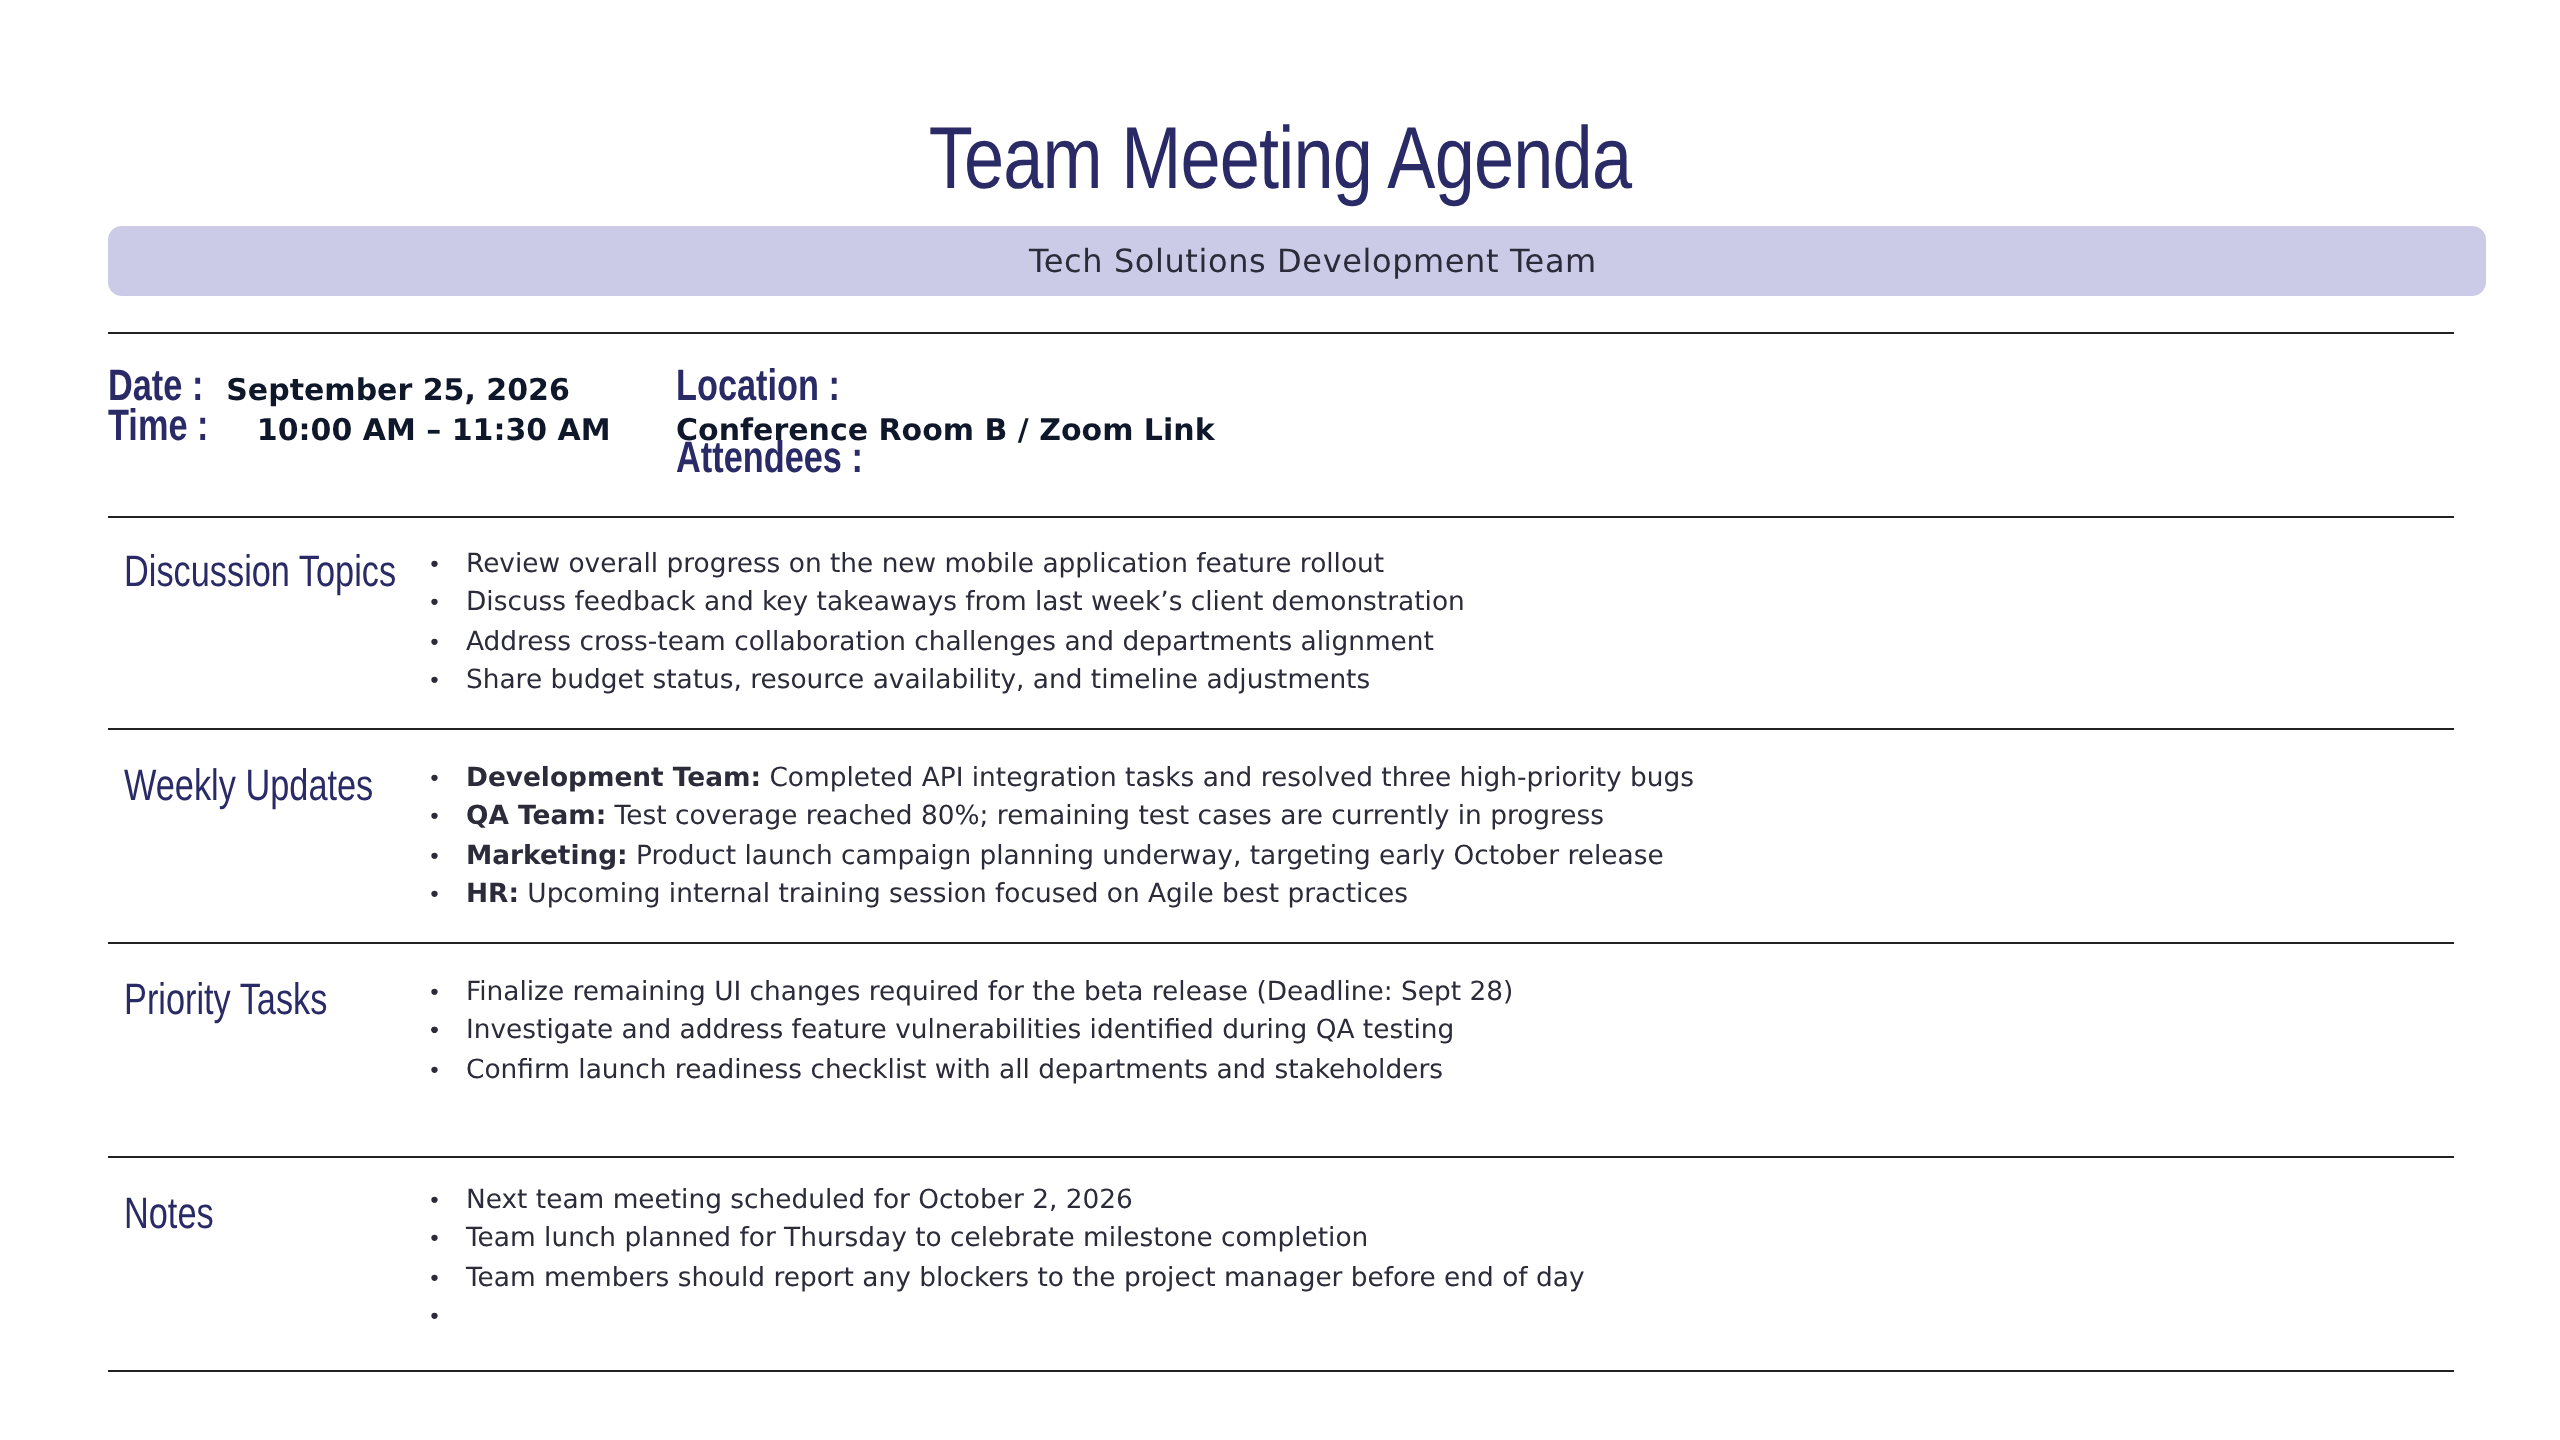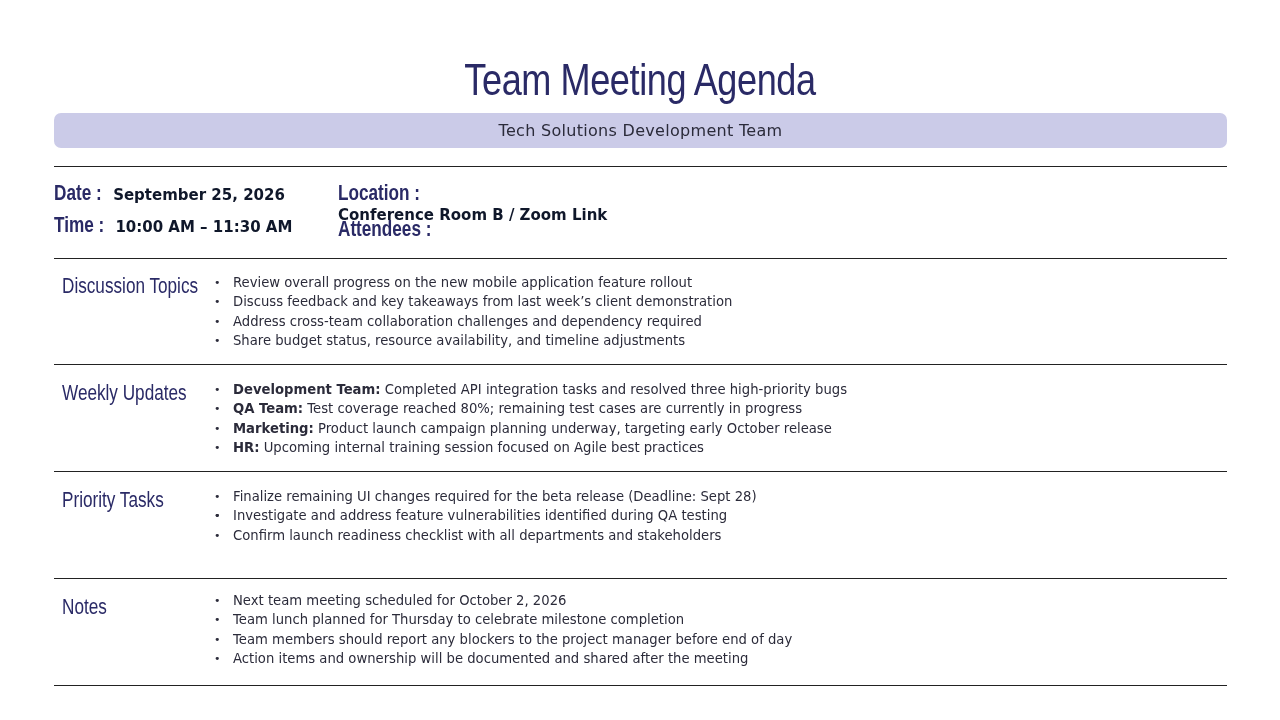--- a/index.html
+++ b/index.html
@@ -37,20 +37,21 @@
       width: 1173px;
       height: 35px;
       background: #cbcbe8;
       border-radius: 7px;
       display: flex;
       align-items: center;
       justify-content: center;
       font-size: 16px;
       color: #2b2b3a;
       letter-spacing: 0.3px;
+      padding-left: 16px;
     }
     .rule {
       position: absolute;
       left: 54px;
       width: 1173px;
       height: 1px;
       background: #222;
     }
     .heading {
       font-family: "Liberation Sans", sans-serif;
@@ -117,41 +118,41 @@
 <div class="subtitle-bar">
   <span>Tech Solutions Development Team</span>
 </div>
 
 <div class="rule" style="top:166px;"></div>
 
 <div class="meta-row" style="left:54px; top:180px;">
   <span class="meta-label">Date :</span>
   <span class="meta-value" style="margin-left:-2px;">September 25, 2026</span>
 </div>
-<div class="meta-row" style="left:54px; top:212px;">
+<div class="meta-row" style="left:54px; top:200px;gap:13px;">
   <span class="meta-label">Time :</span>
   <span class="meta-value" style="margin-left:-3px;">10:00 AM – 11:30 AM</span>
 </div>
 <div class="meta-row" style="left:338px; top:180px;flex-direction:column;">
   <span class="meta-label">Location :</span>
   <span class="meta-value" style="margin-left:-7px;">Conference Room B / Zoom Link</span>
 </div>
 <div class="meta-row" style="left:338px; top:216px;">
   <span class="meta-label">Attendees :</span>
 </div>
 
 <div class="rule" style="top:258px;"></div>
 
 <div class="section-title" style="top:273px;">
   <span class="heading">Discussion Topics</span>
 </div>
 <ul class="bullets" style="top:273px;">
   <li><span class="dot">•</span><span>Review overall progress on the new mobile application feature rollout</span></li>
   <li><span class="dot">•</span><span>Discuss feedback and key takeaways from last week’s client demonstration</span></li>
-  <li><span class="dot">•</span><span>Address cross-team collaboration challenges and dependency required</span></li>
+  <li><span class="dot">•</span><span>Address cross-team collaboration challenges and departments alignment</span></li>
   <li><span class="dot">•</span><span>Share budget status, resource availability, and timeline adjustments</span></li>
 </ul>
 
 <div class="rule" style="top:364px;"></div>
 
 <div class="section-title" style="top:380px;">
   <span class="heading">Weekly Updates</span>
 </div>
 <ul class="bullets" style="top:380px;">
   <li><span class="dot">•</span><b>Development Team:</b><span> Completed API integration tasks and resolved three high-priority bugs</span></li>
@@ -174,16 +175,16 @@
 
 <div class="rule" style="top:578px;"></div>
 
 <div class="section-title" style="top:594px;">
   <span class="heading">Notes</span>
 </div>
 <ul class="bullets" style="top:591px;">
   <li><span class="dot">•</span><span>Next team meeting scheduled for October 2, 2026</span></li>
   <li><span class="dot">•</span><span>Team lunch planned for Thursday to celebrate milestone completion</span></li>
   <li><span class="dot">•</span><span>Team members should report any blockers to the project manager before end of day</span></li>
-  <li><span class="dot">•</span><span>Action items and ownership will be documented and shared after the meeting</span></li>
+  <li><span class="dot">•</span></li>
 </ul>
 
 <div class="rule" style="top:685px;"></div>
 
 </body></html>

